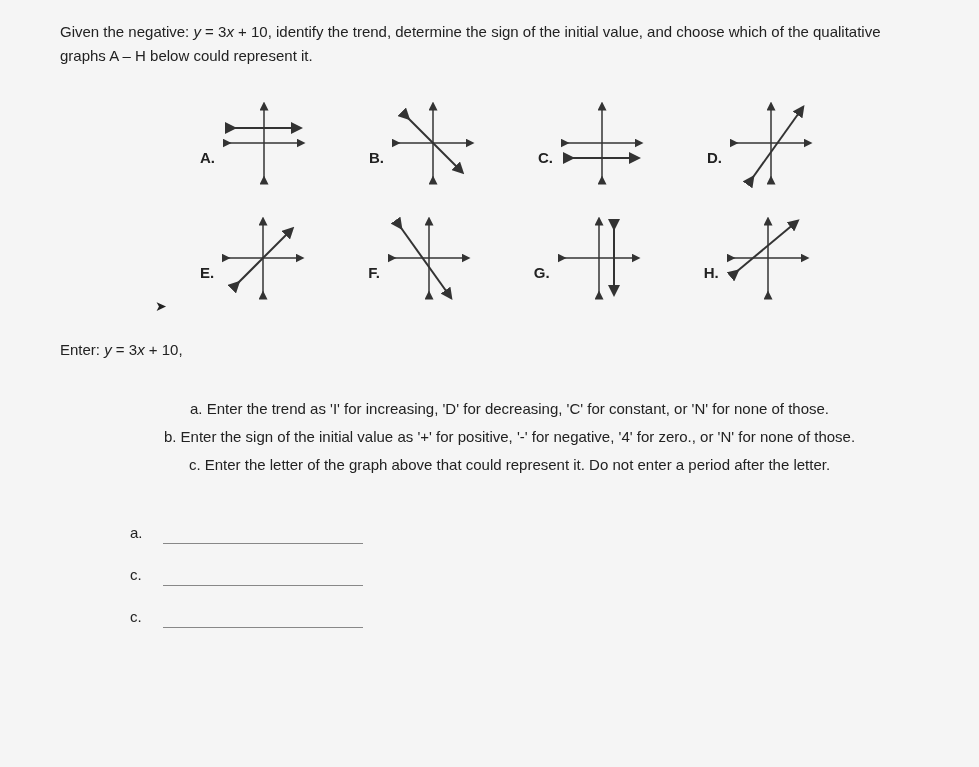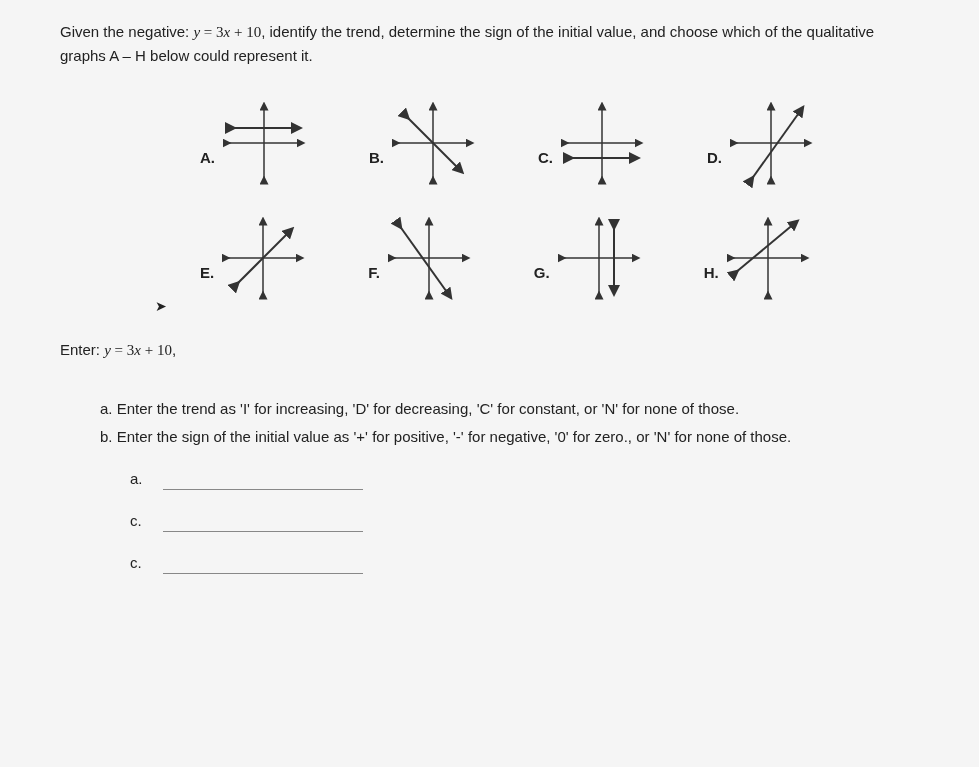--- a/index.html
+++ b/index.html
@@ -10,21 +10,21 @@
       height: 767px;
       padding: 20px 60px;
       color: #222;
       font-size: 15px;
       line-height: 1.6;
     }
     .question-text {
       margin-bottom: 30px;
     }
     .math {
-      font-family: Liberation Serif, serif;
+      font-family: Liberation Sans, sans-serif;
       font-style: italic;
     }
     .math .op { font-style: normal; }
     .math .num { font-style: normal; }
     .graphs-container {
       display: flex;
       flex-direction: column;
       gap: 25px;
       margin: 20px 0 35px 140px;
     }
@@ -44,21 +44,22 @@
     }
     .graph-svg {
       width: 90px;
       height: 90px;
     }
     .given-line {
       margin: 15px 0 35px 0;
     }
     .sub-questions {
       padding-left: 40px;
-      margin-bottom: 18px;
+      margin-bottom: 44px;
+      text-align: center;
     }
     .sub-questions li {
       list-style: none;
       text-indent: -20px;
       padding-left: 20px;
       margin-bottom: 4px;
     }
     .answer-fields {
       padding-left: 70px;
     }
@@ -180,21 +181,22 @@
     </div>
   </div>
 </div>
 
 <div class="given-line">
   <span>Enter: </span><span class="math"><span>y</span> <span class="op">=</span> <span class="num">3</span><span>x</span> <span class="op">+</span> <span class="num">10</span></span><span>,</span>
 </div>
 
 <ol class="sub-questions">
   <li>a.  Enter the trend as 'I' for increasing, 'D' for decreasing, 'C' for constant, or 'N' for none of those.</li>
-  <li>b.  Enter the sign of the initial value as '+' for positive, '-' for negative, '0' for zero., or 'N' for none of those.</li>
+  <li>b.  Enter the sign of the initial value as '+' for positive, '-' for negative, '4' for zero., or 'N' for none of those.</li>
+  <li>c.  Enter the letter of the graph above that could represent it. Do not enter a period after the letter.</li>
 </ol>
 
 <div class="answer-fields">
   <div class="answer-row">
     <span class="answer-label">a.</span>
     <input class="answer-input" type="text" value="" style="">
   </div>
   <div class="answer-row">
     <span class="answer-label">c.</span>
     <input class="answer-input" type="text" value="" style="">

